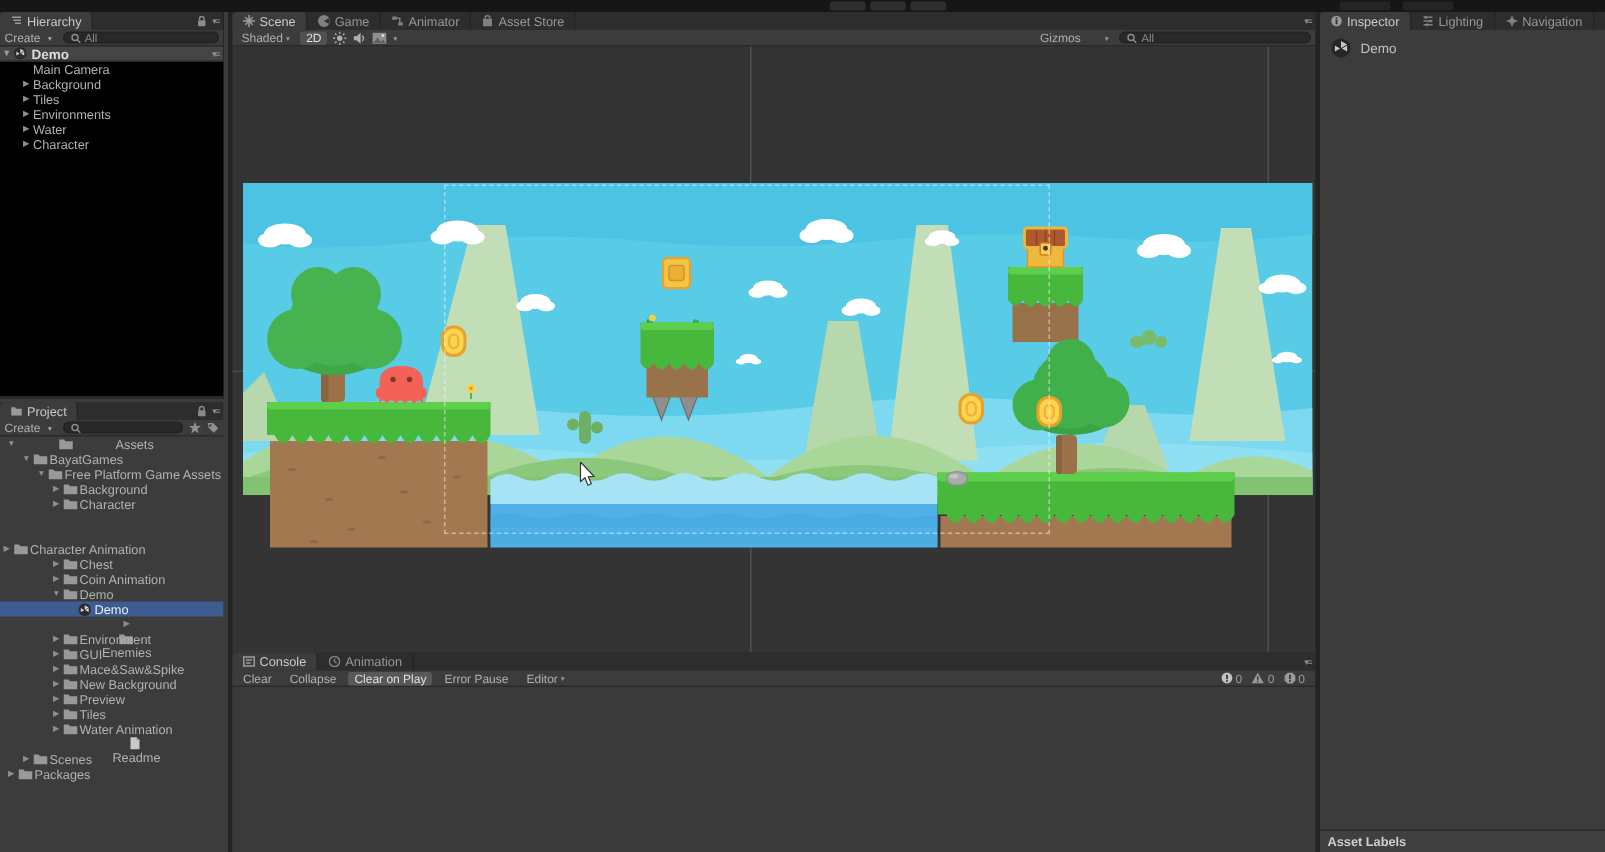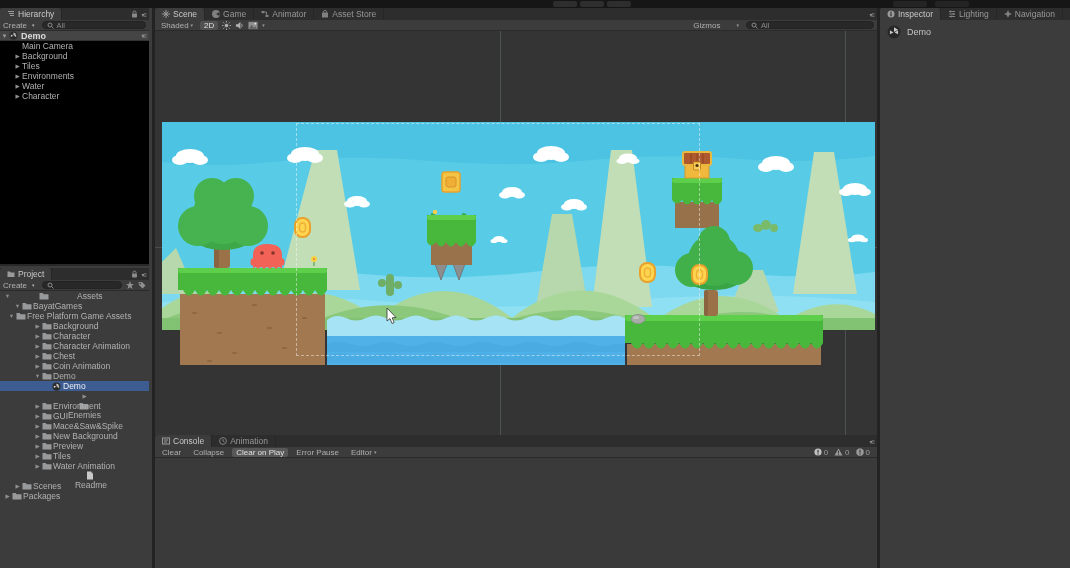--- a/index.html
+++ b/index.html
@@ -194,21 +194,21 @@
           </div>
           <div class="row" style="padding-left: 13px;">
             <span class="tw">▼</span>
             <span class="ic">
               <svg width="10" height="8" viewBox="0 0 10 8">
                 <path fill="#97999b" d="M0.5,1h3.2l0.9,1.2h4.9v5.3h-9z"></path>
               </svg>
             </span>
             <span>BayatGames</span>
           </div>
-          <div class="row" style="padding-left: 7px;">
+          <div class="row" style="padding-left: 23px;">
             <span class="tw">▼</span>
             <span class="ic">
               <svg width="10" height="8" viewBox="0 0 10 8">
                 <path fill="#97999b" d="M0.5,1h3.2l0.9,1.2h4.9v5.3h-9z"></path>
               </svg>
             </span>
             <span>Free Platform Game Assets</span>
           </div>
           <div class="row" style="padding-left: 33px;">
             <span class="tw">▶</span>
@@ -221,21 +221,21 @@
           </div>
           <div class="row" style="padding-left: 33px;">
             <span class="tw">▶</span>
             <span class="ic">
               <svg width="10" height="8" viewBox="0 0 10 8">
                 <path fill="#97999b" d="M0.5,1h3.2l0.9,1.2h4.9v5.3h-9z"></path>
               </svg>
             </span>
             <span>Character</span>
           </div>
-          <div class="row" style="padding-left: 33px;">
+          <div class="row" style=" margin-top: 20px;">
             <span class="tw">▶</span>
             <span class="ic">
               <svg width="10" height="8" viewBox="0 0 10 8">
                 <path fill="#97999b" d="M0.5,1h3.2l0.9,1.2h4.9v5.3h-9z"></path>
               </svg>
             </span>
             <span>Character Animation</span>
           </div>
           <div class="row" style="padding-left: 33px;">
             <span class="tw">▶</span>
@@ -767,15 +767,18 @@
         <span>Navigation</span>
       </div>
     </div>
     <div class="insp-row">
       <svg width="14" height="14" viewBox="0 0 24 24">
           <circle cx="12" cy="12" r="11" fill="#262626"></circle>
           <path fill="#c8c8c8" d="M12,4 L19,8 L12,12 Z M19,9 L19,16 L13,12.7 Z M5,9 L11,12.7 L5,16 Z"></path>
         </svg>
       <span>Demo</span>
     </div>
+    <div class="asset-labels">
+      <span>Asset Labels</span>
+    </div>
   </div>
 
 </div>
 
 </body></html>

